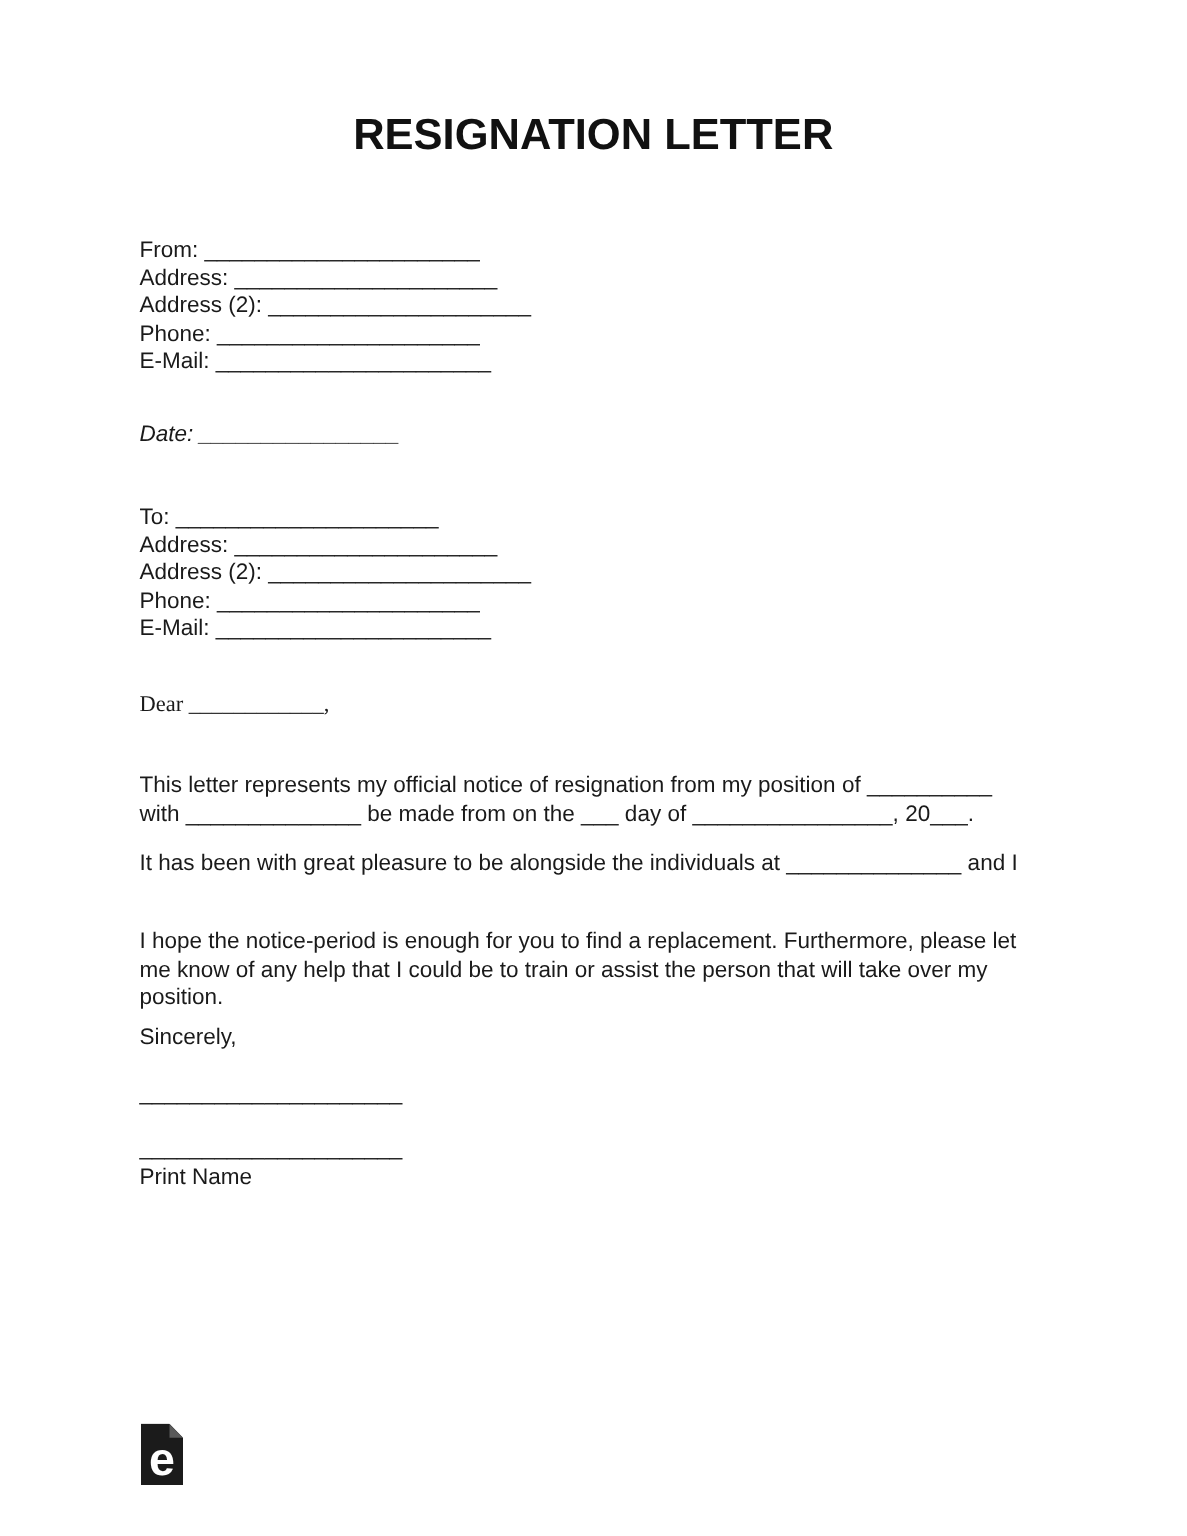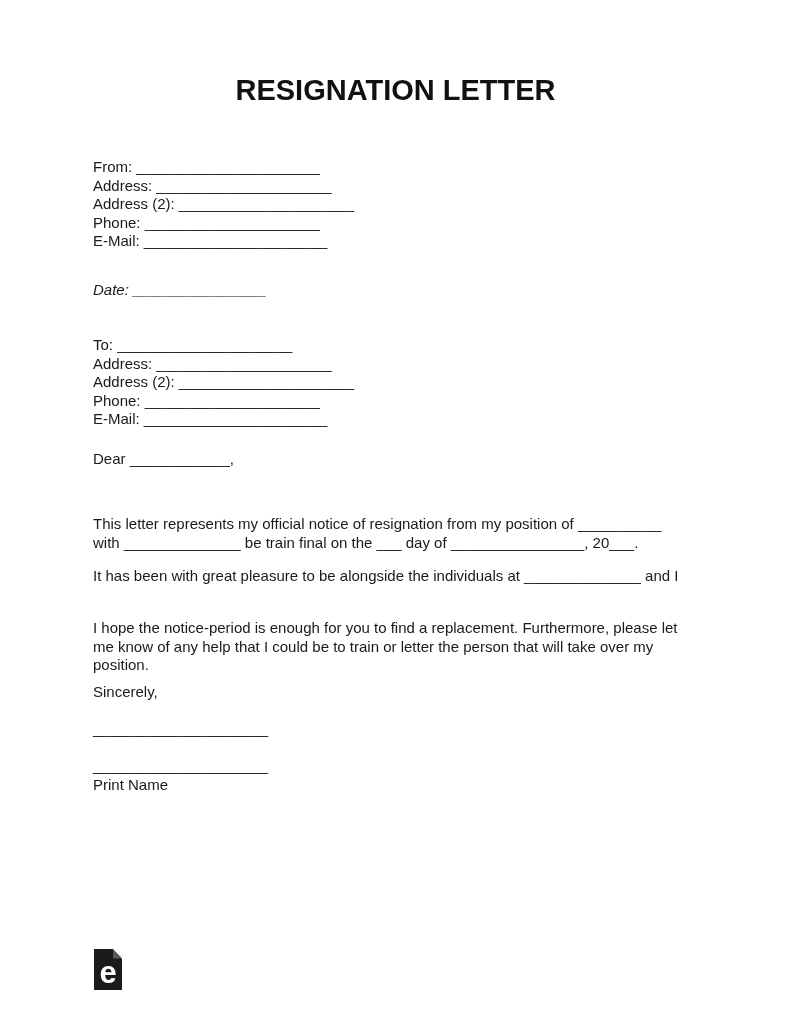--- a/index.html
+++ b/index.html
@@ -36,21 +36,21 @@
   }
   .line {
     white-space: nowrap;
   }
   .spacer {
     height: 18.5px;
   }
   .sender-block   { top: 158px; }
   .date-block     { top: 281px; font-style: italic; }
   .recipient-block{ top: 336px; }
-  .salutation-block { top: 450px; }
+  .salutation-block { top: 461px; font-family: Liberation Serif, serif; }
   .para-1 { top: 515px; }
   .para-2 { top: 567px; }
   .para-3 { top: 619px; }
   .closing-block { top: 683px; }
 
   .logo {
     position: absolute;
     left: 94px;
     top: 949px;
     width: 28px;
@@ -110,30 +110,30 @@
     <div class="line">Phone: _____________________</div>
     <div class="line">E-Mail: ______________________</div>
   </div>
 
   <div class="block salutation-block">
     <div class="line">Dear ____________,</div>
   </div>
 
   <div class="block para-1">
     <div class="line">This letter represents my official notice of resignation from my position of __________</div>
-    <div class="line">with ______________ be train final on the ___ day of ________________, 20___.</div>
+    <div class="line">with ______________ be made from on the ___ day of ________________, 20___.</div>
   </div>
 
   <div class="block para-2">
     <div class="line">It has been with great pleasure to be alongside the individuals at ______________ and I</div>
   </div>
 
   <div class="block para-3">
     <div class="line">I hope the notice-period is enough for you to find a replacement. Furthermore, please let</div>
-    <div class="line">me know of any help that I could be to train or letter the person that will take over my</div>
+    <div class="line">me know of any help that I could be to train or assist the person that will take over my</div>
     <div class="line">position.</div>
   </div>
 
   <div class="block closing-block">
     <div class="line">Sincerely,</div>
     <div class="spacer"></div>
     <div class="line">_____________________</div>
     <div class="spacer"></div>
     <div class="line">_____________________</div>
     <div class="line">Print Name</div>

